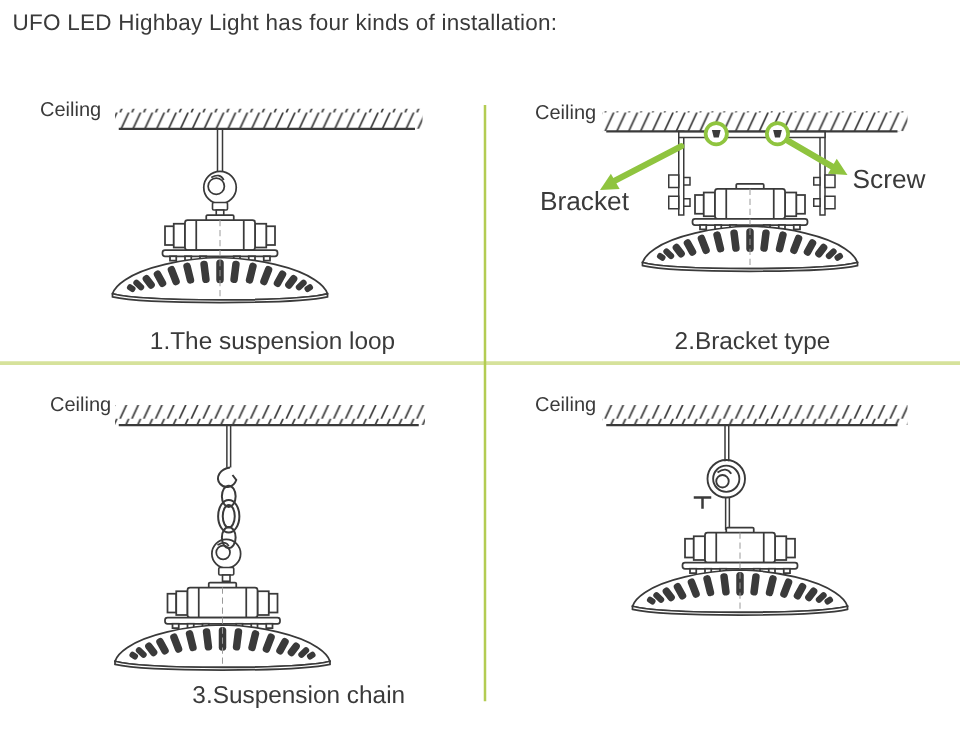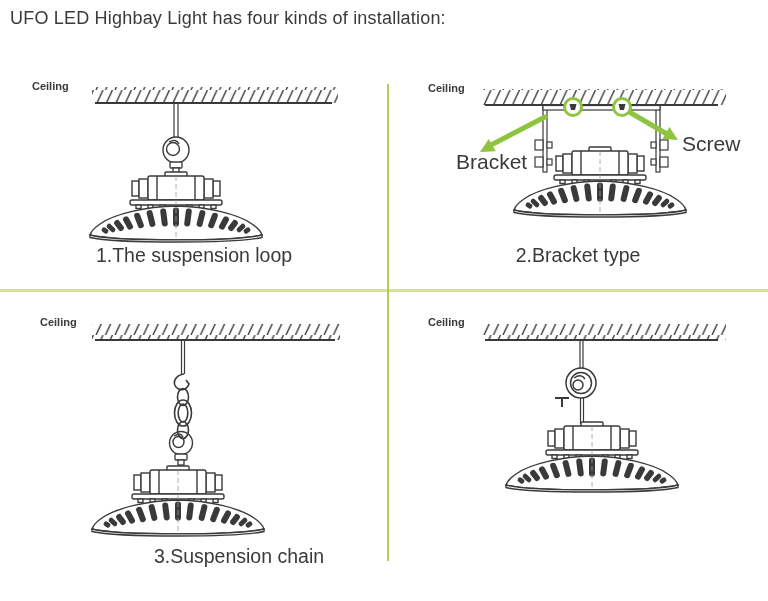--- a/index.html
+++ b/index.html
@@ -18,23 +18,23 @@
     letter-spacing:.2px;
   }
   .divider-h{position:absolute;left:0;top:289px;width:768px;height:3px;background:var(--divh);}
   .divider-v{position:absolute;left:387px;top:84px;width:2px;height:477px;background:var(--divv);}
   .quad{position:absolute;}
   .q1{left:0;top:60px;width:388px;height:230px;}
   .q2{left:388px;top:60px;width:380px;height:230px;}
   .q3{left:0;top:290px;width:388px;height:311px;}
   .q4{left:388px;top:290px;width:380px;height:311px;}
   .quad svg{position:absolute;left:0;top:0;}
-  .ceiling{position:absolute;font-size:11px;color:var(--ink);z-index:2;font-weight:bold;}
+  .ceiling{position:absolute;font-size:16px;color:var(--ink);z-index:2;}
   .caption{position:absolute;width:100%;text-align:center;font-size:19.5px;color:var(--ink);}
-  .cap-top{top:184px;}
+  .cap-top{top:202px;padding-left:24px;}
   .cap-bottom{top:255px;margin-left:45px;}
   .anno{position:absolute;font-size:21px;color:var(--ink);z-index:2;}
   .stroke-ink{stroke:var(--ink);}
   .fill-ink{fill:var(--ink);}
   .green-stroke{stroke:var(--green);}
   .green-fill{fill:var(--green);}
 </style>
 </head>
 <body>
 
@@ -115,21 +115,21 @@
         <rect x="170" y="102" width="12" height="6" rx="1"></rect>
         <rect x="173" y="108" width="6" height="5"></rect>
       </g>
       <use href="#ufo" xlink:href="#ufo" transform="translate(86,112)"></use>
     </svg>
     <div class="caption cap-top">1.The suspension loop</div>
   </section>
 
   <section class="quad q2">
     <span class="ceiling" style="left:40px;top:22px">Ceiling</span>
-    <span class="anno" style="left:68px;top:90px">Bracket</span>
+    <span class="anno" style="left:44px;top:90px">Bracket</span>
     <span class="anno" style="left:294px;top:72px">Screw</span>
     <svg width="380" height="230" viewBox="0 0 380 230">
       <g>
         <rect x="94" y="29" width="244" height="16" fill="url(#hatch)"></rect>
         <line x1="97" y1="45" x2="330" y2="45" class="stroke-ink" stroke-width="1.8"></line>
       </g>
       <g class="stroke-ink" fill="#fff" stroke-width="1.2">
         <rect x="155" y="45" width="4" height="67"></rect>
         <rect x="268" y="45" width="4" height="67"></rect>
         <rect x="155" y="45.5" width="117" height="4.5"></rect>

